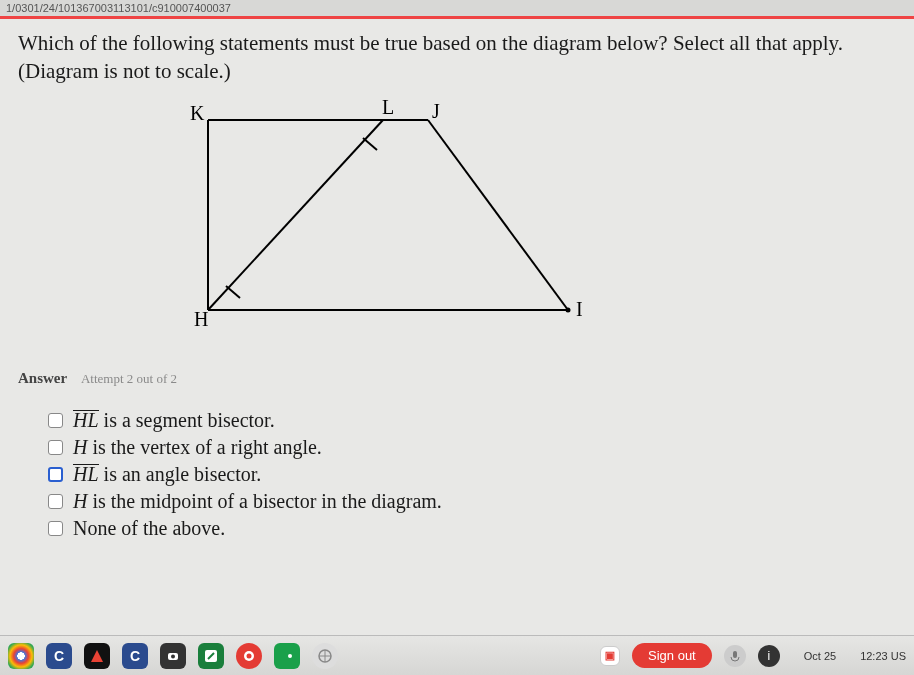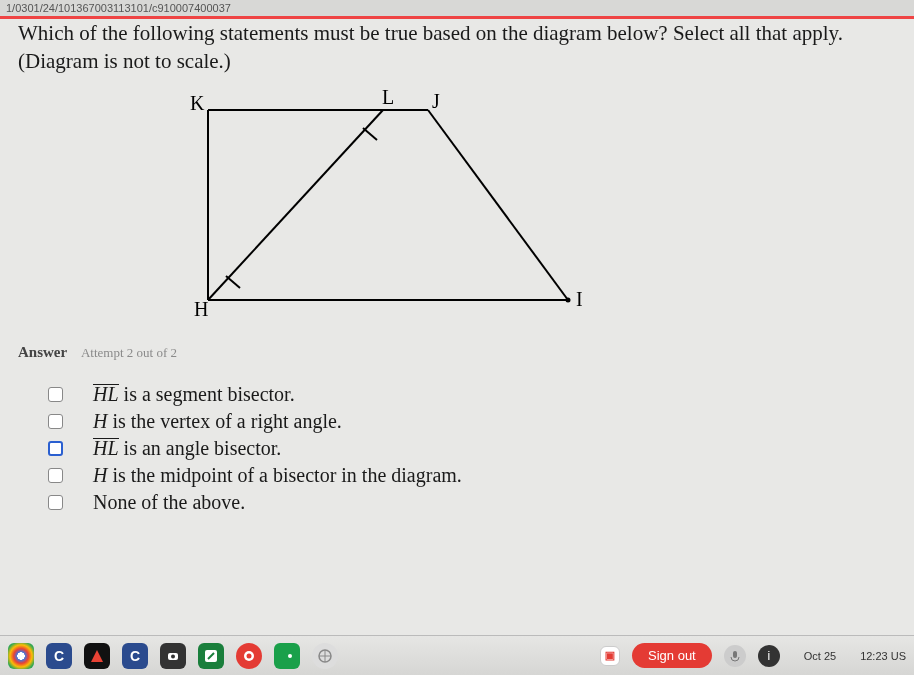--- a/index.html
+++ b/index.html
@@ -16,32 +16,32 @@
     font-family: Arial, sans-serif;
     font-size: 11px;
     color: #555;
     padding: 2px 6px;
     background: #d8d8d6;
     border-bottom: 3px solid #ef4444;
     white-space: nowrap;
     overflow: hidden;
   }
   .content {
-    padding: 0 18px 0 18px;
+    padding: 10px 18px 0 18px;
   }
   .question {
     font-size: 21px;
     line-height: 1.35;
     margin-bottom: 14px;
   }
   .diagram-wrap {
     margin: 8px 0 10px 150px;
   }
   .answer-row {
-    margin-top: 20px;
+    margin-top: 36px;
     margin-bottom: 22px;
     font-size: 15px;
   }
   .answer-label {
     font-family: Georgia, serif;
     font-weight: bold;
     color: #444;
     margin-right: 10px;
   }
   .attempt {
@@ -49,21 +49,20 @@
     font-size: 13px;
   }
   .options {
     margin-left: 30px;
     font-size: 20px;
   }
   .opt {
     display: flex;
     align-items: center;
     margin: 4px 0;
-    gap: 20px;
   }
   .cb {
     width: 15px;
     height: 15px;
     border: 1.5px solid #888;
     border-radius: 3px;
     margin-right: 10px;
     background: #fff;
     flex-shrink: 0;
   }

